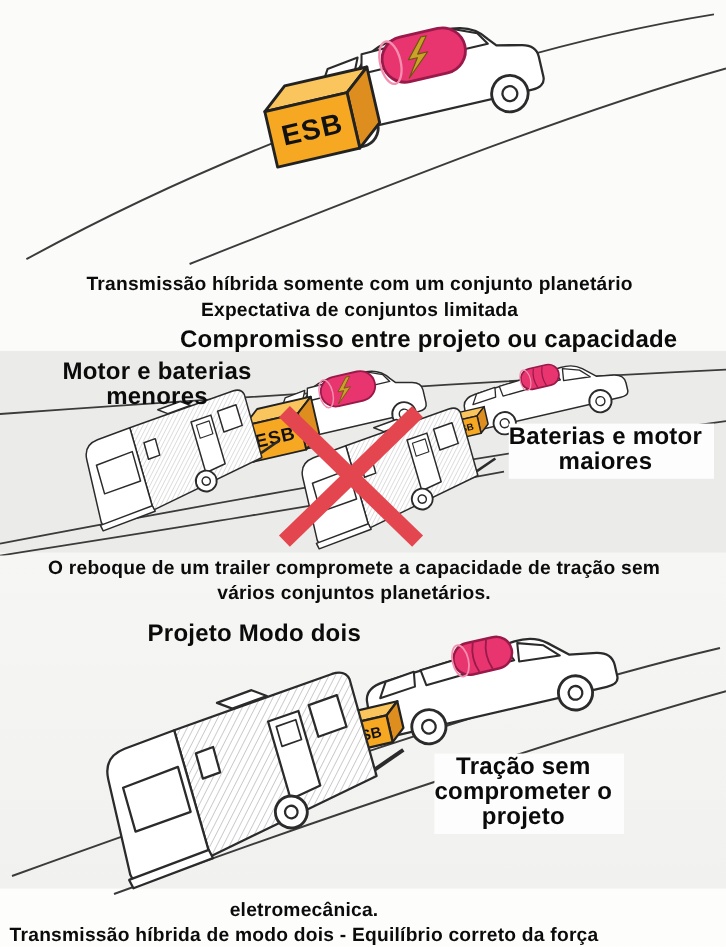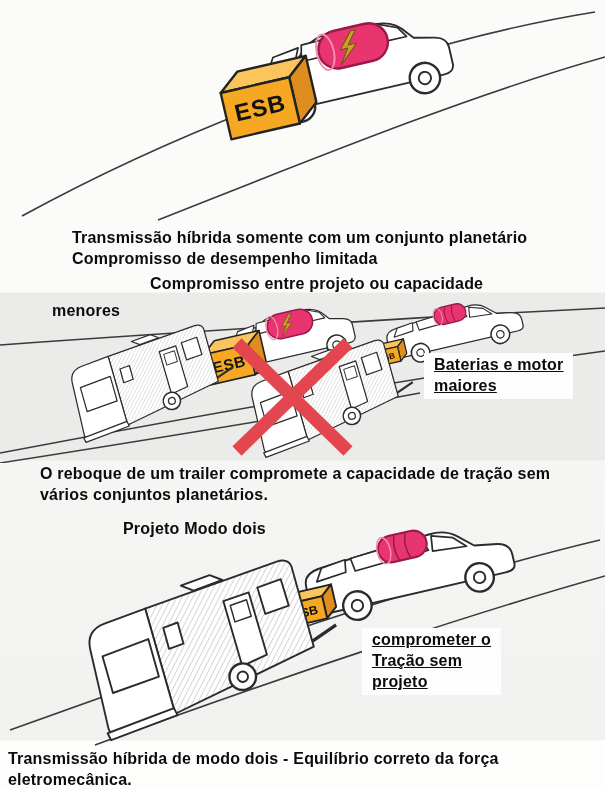--- a/index.html
+++ b/index.html
@@ -6,31 +6,32 @@
   body{font-family:"Liberation Sans",sans-serif;}
   #page{
     position:relative;
     width:605px;height:789px;
     overflow:hidden;
     background:linear-gradient(180deg,
       #fbfbfa 0px,#fbfbfa 292px,
       #ebebe9 293px,#ebebe9 460px,
       #f6f6f4 461px,#f1f1ef 740px,
       #fdfdfc 741px,#fdfdfc 789px);
+    text-align:center;
   }
   .txt{
     position:absolute;
     color:#0b0b0b;
     font-weight:bold;
-    font-size:16px;
+    font-size:20px;
     line-height:21px;
     letter-spacing:.2px;
     white-space:nowrap;
   }
-  .whitebox{background:#fdfdfd;padding:1px 10px 3px 10px;text-decoration:underline;}
+  .whitebox{background:#fdfdfd;padding:1px 10px 3px 0;}
   svg.scene{position:absolute;left:0;display:block;}
   #scene1{top:0;}
   #scene2{top:293;}
   .caption{font-size:16px;}
 </style>
 </head>
 <body>
 
 <div id="page">
 
@@ -151,45 +152,46 @@
     <g transform="translate(263,0) scale(0.95) rotate(-13 134 66)">
       <use href="#wagonKit"></use>
     </g>
     <g transform="translate(79,57) scale(0.95) rotate(-13 140 84)">
       <use href="#caravanKit"></use>
     </g>
   </svg>
 
   <div class="txt caption" style="left:72px;top:227px">
     <div>Transmissão híbrida somente com um conjunto planetário</div>
-    <div>Compromisso de desempenho limitada</div>
+    <div>Expectativa de conjuntos limitada</div>
   </div>
 
   <div class="txt" style="left:150px;top:273px">Compromisso entre projeto ou capacidade</div>
 
   <div class="txt" style="left:52px;top:300px">
+    <div>Motor e baterias</div>
     <div>menores</div>
   </div>
 
   <div class="txt whitebox" style="left:424px;top:353px">
     <div>Baterias e motor</div>
     <div>maiores</div>
   </div>
 
   <div class="txt" style="left:123px;top:518px">Projeto Modo dois</div>
 
   <div class="txt caption" style="left:40px;top:463px">
     <div>O reboque de um trailer compromete a capacidade de tração sem</div>
     <div>vários conjuntos planetários.</div>
   </div>
 
   <div class="txt whitebox" style="left:362px;top:628px">
+    <div>Tração sem</div>
     <div>comprometer o</div>
-    <div>Tração sem</div>
     <div>projeto</div>
   </div>
 
   <div class="txt caption" style="left:8px;top:748px">
+    <div>eletromecânica.</div>
     <div>Transmissão híbrida de modo dois - Equilíbrio correto da força</div>
-    <div>eletromecânica.</div>
   </div>
 
 </div>
 
 </body></html>

